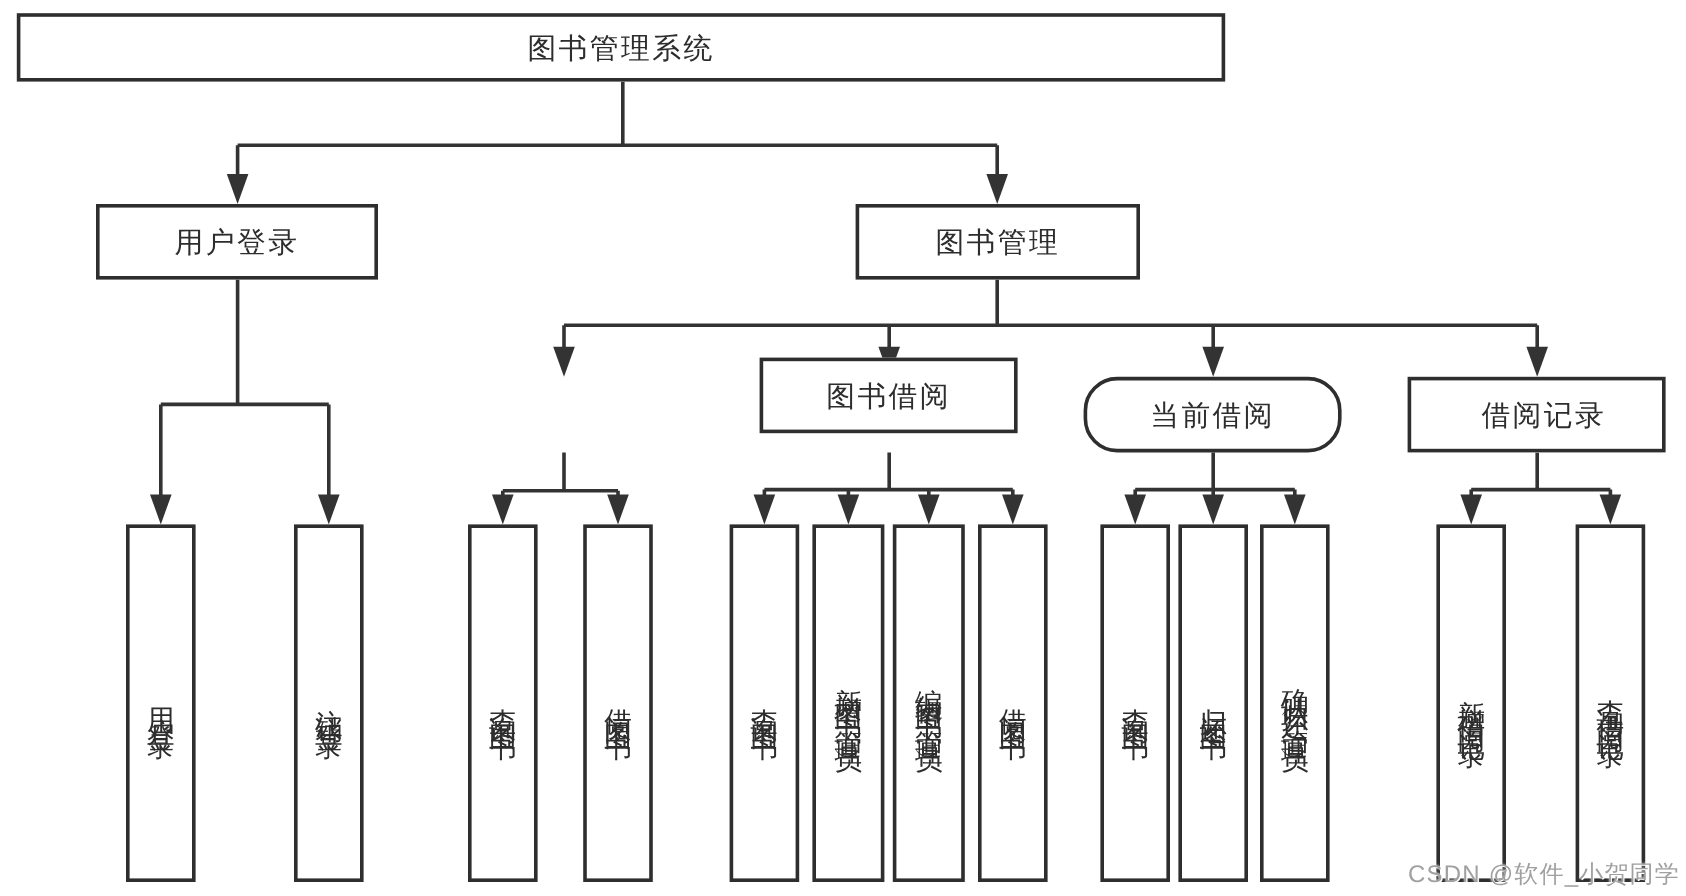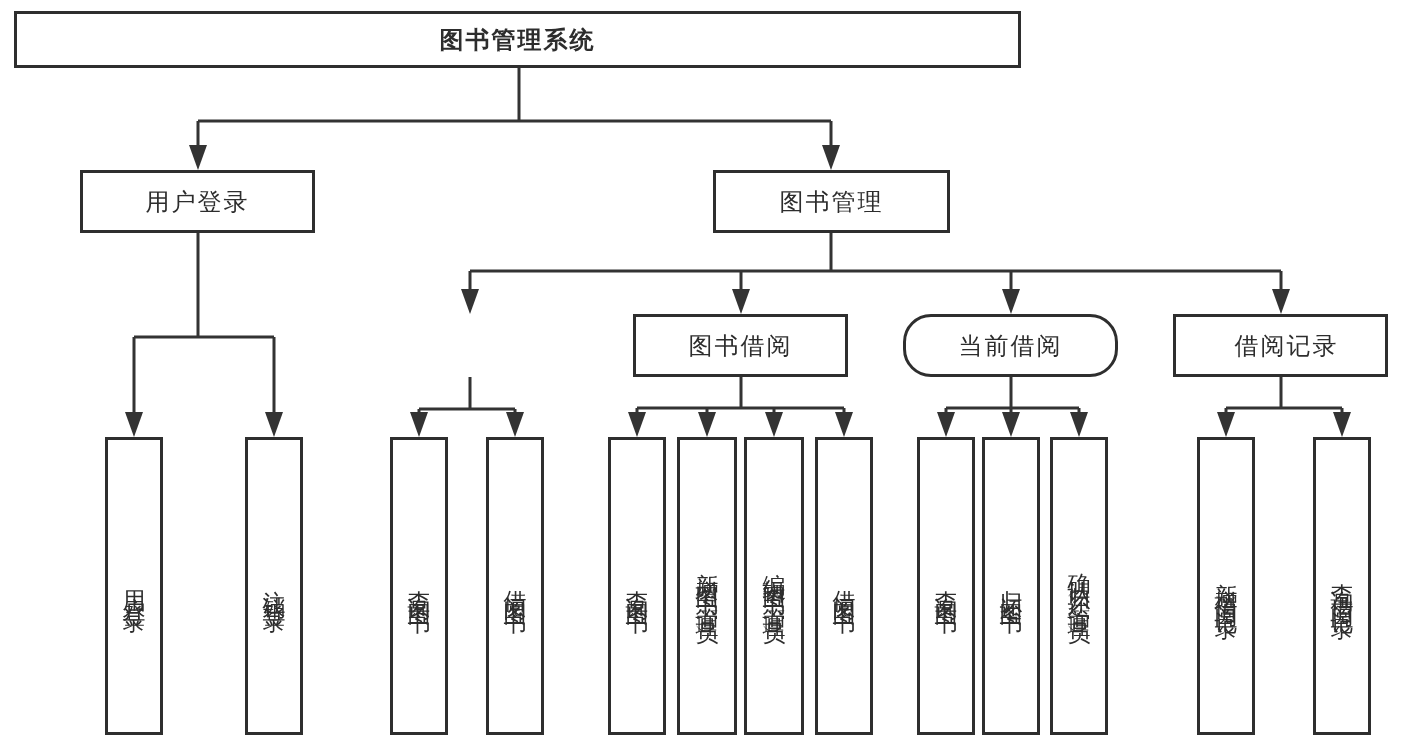--- a/index.html
+++ b/index.html
@@ -79,26 +79,26 @@
       <polygon points="765,412 783,412 774,437"></polygon>
       <polygon points="835,412 853,412 844,437"></polygon>
       <polygon points="937,412 955,412 946,437"></polygon>
       <polygon points="1002,412 1020,412 1011,437"></polygon>
       <polygon points="1070,412 1088,412 1079,437"></polygon>
       <polygon points="1217,412 1235,412 1226,437"></polygon>
       <polygon points="1333,412 1351,412 1342,437"></polygon>
     </g>
   </svg>
 
-  <div class="box h" style="left:14px;top:11px;width:1007px;height:57px;font-weight:bold;">图书管理系统</div>
+  <div class="box h" style="left:14px;top:11px;width:1007px;height:57px;">图书管理系统</div>
 
   <div class="box h" style="left:80px;top:170px;width:235px;height:63px;">用户登录</div>
   <div class="box h" style="left:713px;top:170px;width:237px;height:63px;">图书管理</div>
 
-  <div class="box h" style="left:633px;top:314px;width:215px;height:63px;">图书借阅</div>
+  <div class="box h" style="left:633px;top:298px;width:215px;height:63px;">图书借阅</div>
   <div class="box h" style="left:903px;top:314px;width:215px;height:63px;border-radius:28px;">当前借阅</div>
   <div class="box h" style="left:1173px;top:314px;width:215px;height:63px;padding-left:12px;">借阅记录</div>
 
   <div class="box v" style="left:105px;top:437px;width:58px;height:298px;">用户登录</div>
   <div class="box v" style="left:245px;top:437px;width:58px;height:298px;">注销登录</div>
 
   <div class="box v" style="left:390px;top:437px;width:58px;height:298px;">查询图书</div>
   <div class="box v" style="left:486px;top:437px;width:58px;height:298px;">借阅图书</div>
 
   <div class="box v" style="left:608px;top:437px;width:58px;height:298px;">查询图书</div>
@@ -106,14 +106,15 @@
   <div class="box v" style="left:744px;top:437px;width:60px;height:298px;">编辑图书（管理员）</div>
   <div class="box v" style="left:815px;top:437px;width:58px;height:298px;">借阅图书</div>
 
   <div class="box v" style="left:917px;top:437px;width:58px;height:298px;">查询图书</div>
   <div class="box v" style="left:982px;top:437px;width:58px;height:298px;">归还图书</div>
   <div class="box v" style="left:1050px;top:437px;width:58px;height:298px;">确认归还（管理员）</div>
 
   <div class="box v" style="left:1197px;top:437px;width:58px;height:298px;">新增借阅记录</div>
   <div class="box v" style="left:1313px;top:437px;width:58px;height:298px;">查询借阅记录</div>
 
+  <div id="watermark">CSDN @软件_小贺同学</div>
 
 </div>
 
 </body></html>

